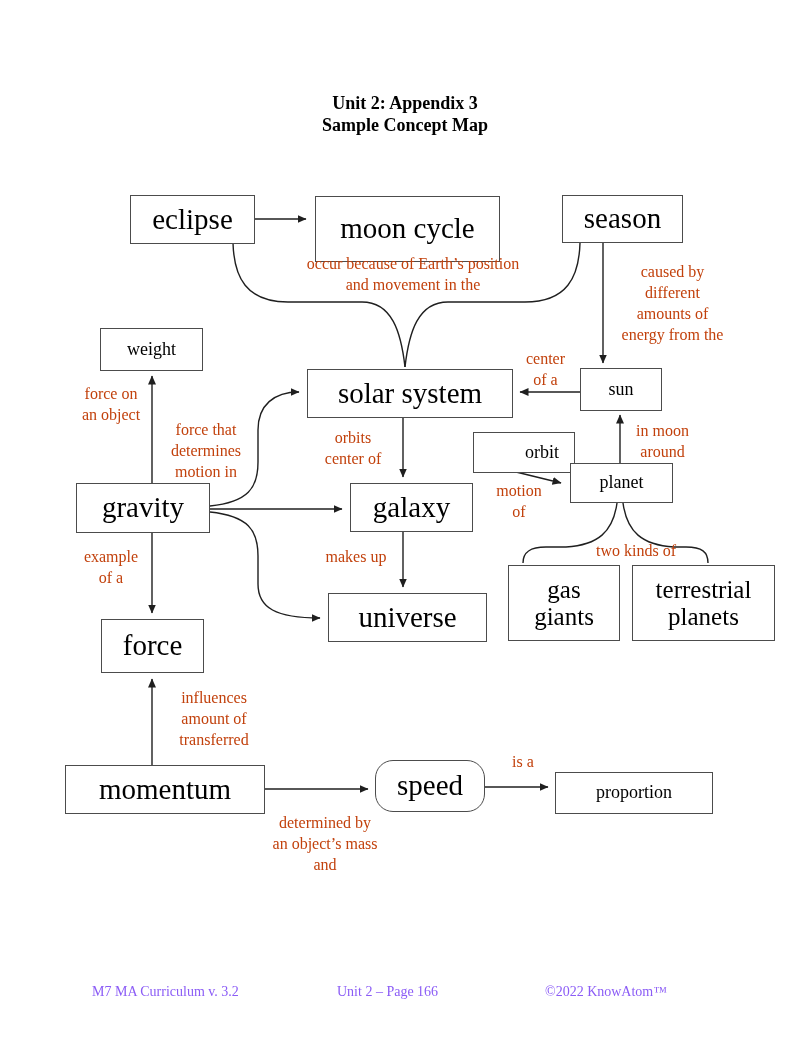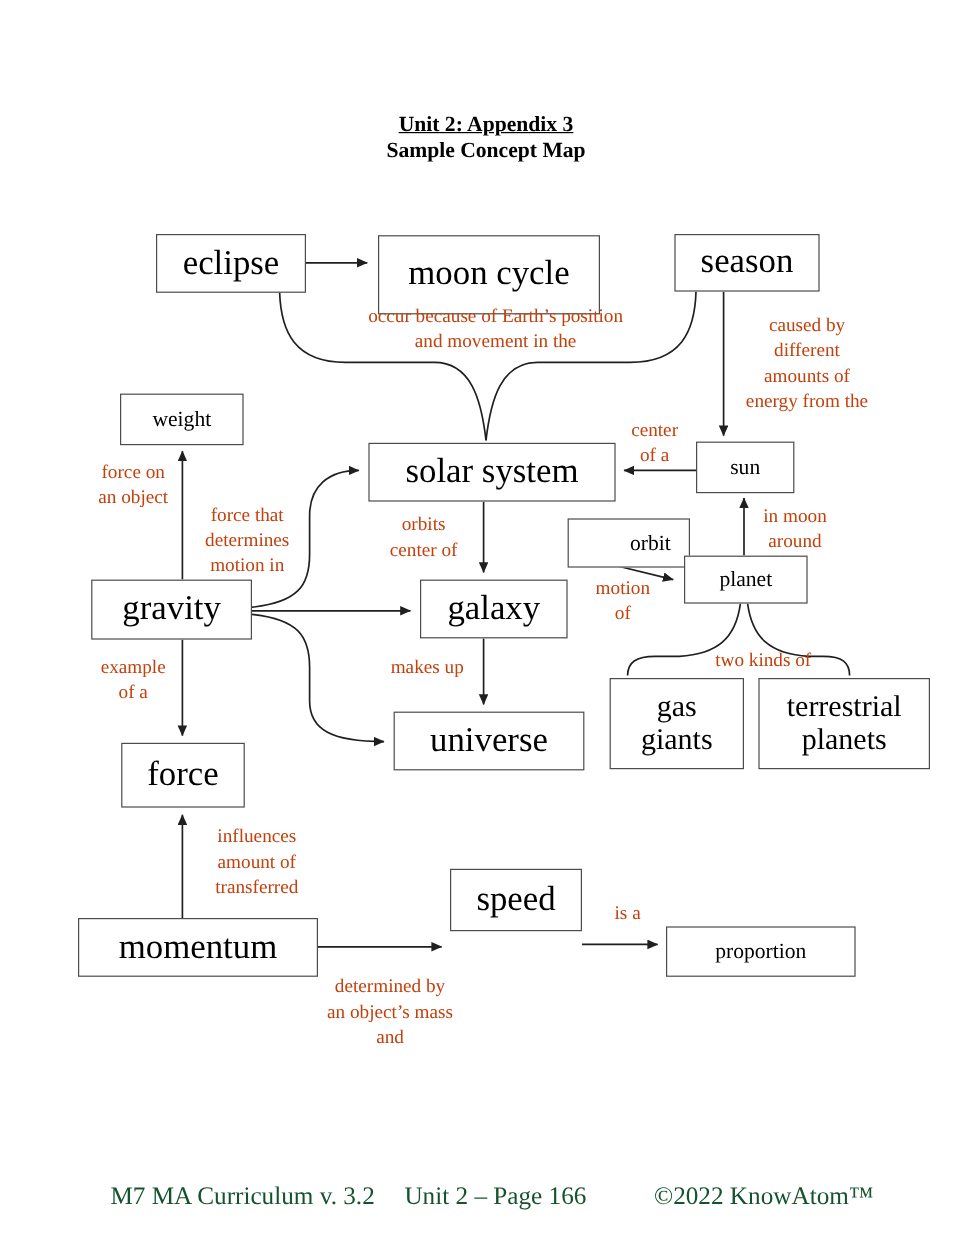--- a/index.html
+++ b/index.html
@@ -1,30 +1,30 @@
 <!DOCTYPE html>
 <html><head>
 <meta charset="utf-8">
 <style>
   html,body{margin:0;padding:0;background:#ffffff;}
   .page{position:relative;width:810px;height:1050px;background:#ffffff;overflow:hidden;
         font-family:"Liberation Serif", serif;color:#000;}
   .title{position:absolute;left:0;top:92px;width:810px;text-align:center;
          font-size:18px;font-weight:bold;line-height:22px;}
-  .title .u{text-decoration:underline;}
+  .title .u{}
   svg.wires{position:absolute;left:0;top:0;width:810px;height:1050px;}
   .node{position:absolute;background:#fff;border:1.5px solid #4c4c4c;
         display:flex;align-items:center;justify-content:center;text-align:center;
         font-size:29px;line-height:1.08;box-sizing:border-box;}
   .node span{white-space:pre-line;}
   .node.sm{font-size:18px;}
   .node.xs{font-size:25px;}
   .elabel{position:absolute;text-align:center;font-size:16px;line-height:21px;
           white-space:pre-line;color:#c2410c;}
-  .footer-item{position:absolute;top:984px;font-size:21px;color:#14532d;}
+  .footer-item{position:absolute;top:984px;font-size:14px;color:#8b5cf6;}
 </style>
 </head>
 <body>
 
 <div class="page">
 
   <div class="title">
     <div class="u">Unit 2: Appendix 3</div>
     <div>Sample Concept Map</div>
   </div>
@@ -98,21 +98,21 @@
       <span>gas
 giants</span>
     </div>
   <div class="node xs" style="left:632px;top:565px;width:143px;height:76px;">
       <span>terrestrial
 planets</span>
     </div>
   <div class="node" style="left:65px;top:765px;width:200px;height:49px;">
       <span>momentum</span>
     </div>
-  <div class="node" style="left:375px;top:724px;width:110px;height:52px;">
+  <div class="node" style="left:375px;top:760px;width:110px;height:52px;border-radius:18px;">
       <span>speed</span>
     </div>
   <div class="node sm" style="left:555px;top:772px;width:158px;height:42px;">
       <span>proportion</span>
     </div>
 
   <div class="elabel" style="left:258px;top:253px;width:310px;">occur because of Earth’s position
 and movement in the</div>
   <div class="elabel" style="left:600px;top:261px;width:145px;">caused by
 different

